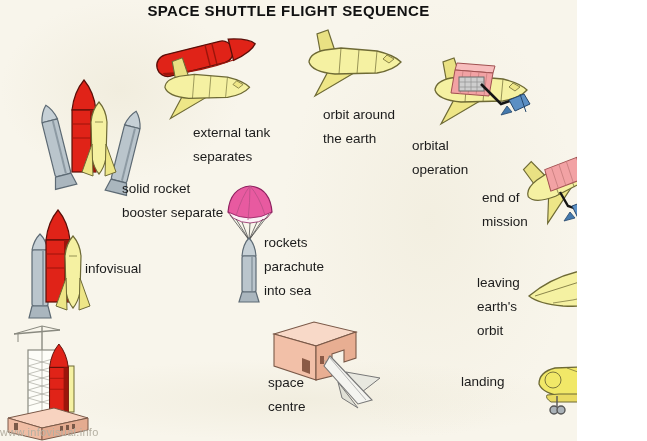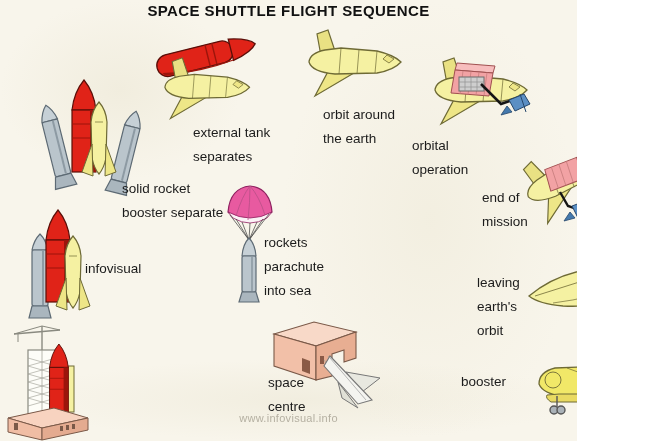--- a/index.html
+++ b/index.html
@@ -15,21 +15,21 @@
   }
   .title{
     position:absolute;left:0;right:0;top:2px;text-align:center;
     font-size:15px;font-weight:bold;color:#111;letter-spacing:.4px;
   }
   .lbl{
     position:absolute;font-size:13.5px;line-height:24px;color:#1b1b1b;
     white-space:pre-line;
   }
   .watermark{
-    position:absolute;left:0;right:0;top:412px;text-align:center;
+    position:absolute;left:0;right:0;top:426px;text-align:left;
     font-size:11px;color:#b5b0a2;letter-spacing:.3px;
   }
   .illo{position:absolute;overflow:visible;}
 </style>
 </head>
 <body>
 
 <div id="canvas">
 
   <svg width="0" height="0" style="position:absolute" aria-hidden="true">
@@ -217,21 +217,21 @@
       <circle cx="21" cy="66" r="4" fill="#aab2b8"></circle>
         <circle cx="28" cy="66" r="4" fill="#aab2b8"></circle>
       <line x1="58" y1="58" x2="58" y2="69"></line>
       <circle cx="55" cy="72" r="4.5" fill="#aab2b8"></circle>
         <circle cx="62" cy="72" r="4.5" fill="#aab2b8"></circle>
       <line x1="86" y1="58" x2="86" y2="69"></line>
       <circle cx="83" cy="72" r="4.5" fill="#aab2b8"></circle>
         <circle cx="90" cy="72" r="4.5" fill="#aab2b8"></circle>
     </g>
   </svg>
-  <div class="lbl" style="left:461px;top:370px">booster</div>
+  <div class="lbl" style="left:461px;top:370px">landing</div>
 
   <svg class="illo" style="left:258px;top:316px" width="124" height="104" viewBox="0 0 124 104">
     <g>
       <polygon points="16,18 56,6 98,16 58,30" fill="#f8d9c8" stroke="#7a5948" stroke-width="1.1"></polygon>
       <polygon points="16,18 58,30 58,64 16,50" fill="#f2c0a8" stroke="#7a5948" stroke-width="1.1"></polygon>
       <polygon points="58,30 98,16 98,42 86,46 86,34 74,38 74,60 58,64" fill="#e8ae92" stroke="#7a5948" stroke-width="1.1"></polygon>
       <polygon points="44,42 52,45 52,58 44,55" fill="#8a5a46"></polygon>
       <rect x="62" y="40" width="4" height="8" fill="#8a5a46"></rect>
     </g>
     <g stroke="#aaa79a" stroke-width="0.8">

